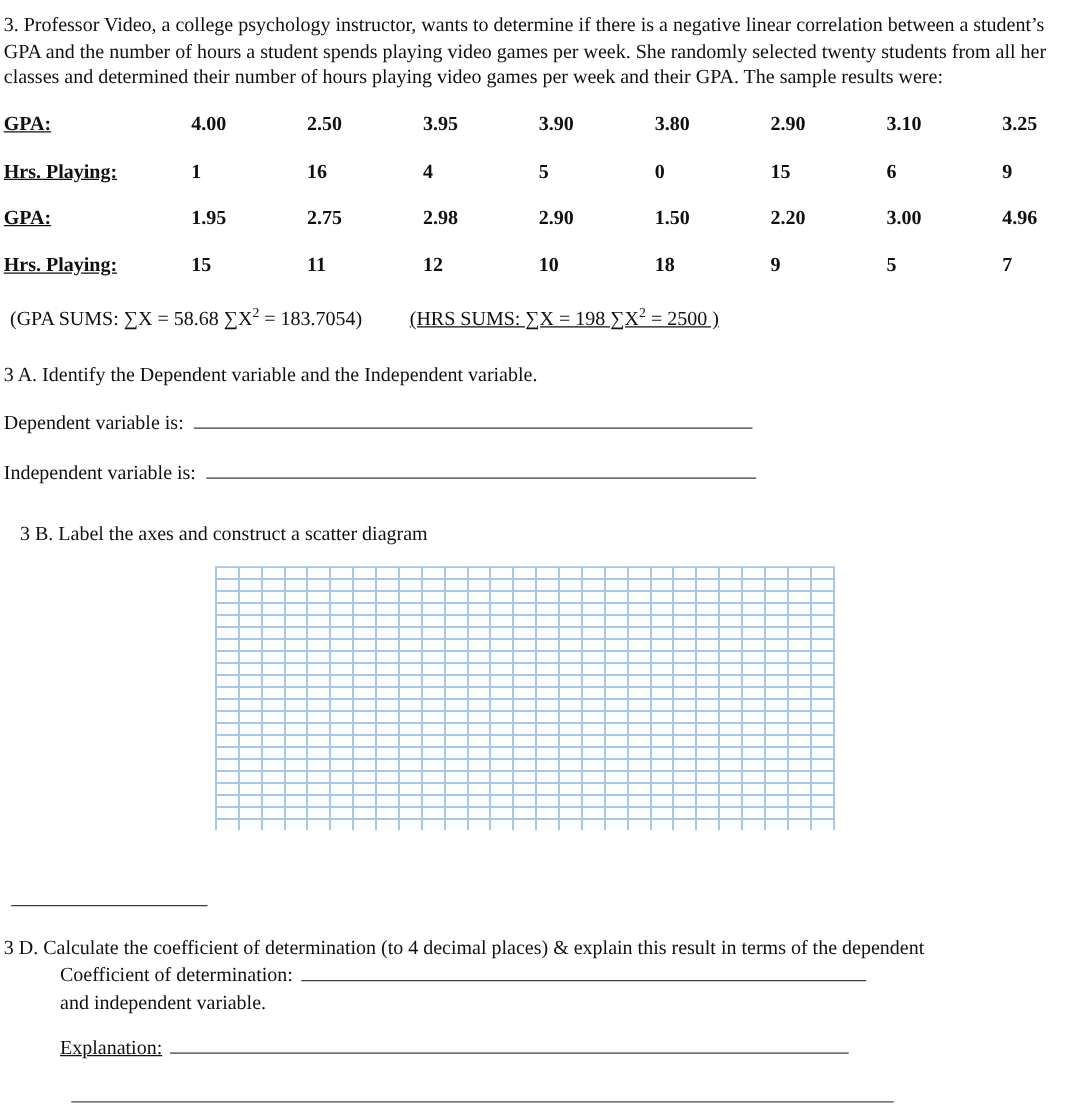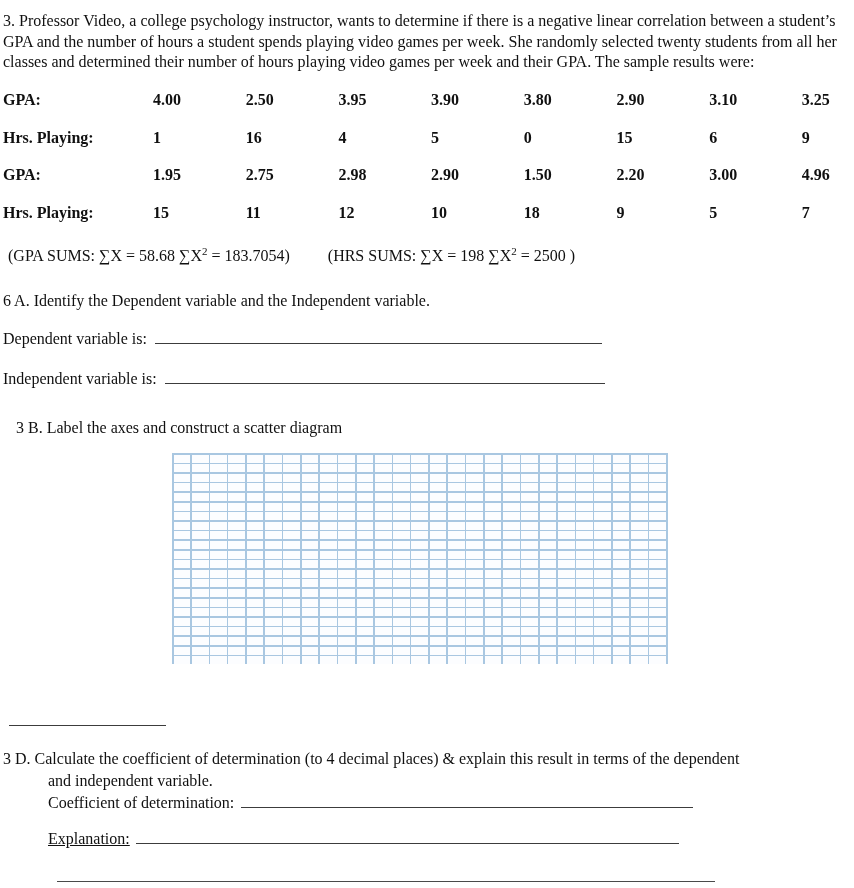--- a/index.html
+++ b/index.html
@@ -8,26 +8,26 @@
     font-family: "Liberation Serif", "DejaVu Serif", serif;
     font-size: 16px; color: #101010;
     padding: 11px 6px 0 3px;
     box-sizing: border-box;
     overflow: hidden;
   }
   .para { width: 845px; line-height: 20.5px; }
 
   
   .drow { display: flex; margin-top: 16.5px; font-weight: bold; line-height: 21px; }
-  .dlabel { width: 112px; flex: 0 0 112px; }
+  .dlabel { width: 112px; flex: 0 0 112px; text-decoration: underline; }
   .dcell { width: 54.7px; flex: 0 0 54.7px; margin-left: 38px; }
 
   .sums { margin-top: 18.5px; padding-left: 5px; line-height: 21px; white-space: nowrap; }
   .sums sup { font-size: 11px; }
-  .sums-hrs { margin-left: 34px; }
+  .sums-hrs { margin-left: 34px; text-decoration: underline; }
 
   .secA-head { margin-top: 24px; line-height: 21px; }
   .blank-line { margin-top: 17px; line-height: 21px; }
   .blank-line.independent { margin-top: 19px; }
   .blank {
     display: inline-block;
     border-bottom: 1.5px solid #3c3c3c;
     height: 13px;
     vertical-align: baseline;
   }
@@ -123,43 +123,43 @@
   <span class="dcell">7</span>
   <span class="dcell">15</span>
   <span class="dcell">17</span>
 </div>
 
 <div class="sums">
   <span><span>(GPA SUMS: ∑X = 58.68 ∑X</span><sup>2</sup><span> = 183.7054)</span></span>
   <span class="sums-hrs"><span>(HRS SUMS: ∑X = 198 ∑X</span><sup>2</sup><span> = 2500 )</span></span>
 </div>
 
-<div class="secA-head">6 A. Identify the Dependent variable and the Independent variable.</div>
+<div class="secA-head">3 A. Identify the Dependent variable and the Independent variable.</div>
 
 <div class="blank-line">
   <span>Dependent variable is:</span><span class="blank dep-blank"></span>
 </div>
 
 <div class="blank-line independent">
   <span>Independent variable is:</span><span class="blank ind-blank"></span>
 </div>
 
 <div class="secB-head">3 B. Label the axes and construct a scatter diagram</div>
 
 <div class="grid"></div>
 
 <div class="secC">
   <span class="blank c-blank"></span>
 </div>
 
 <div class="secD">
   <div>3 D. Calculate the coefficient of determination (to 4 decimal places) &amp; explain this result in terms of the dependent</div>
-  <div class="indent">and independent variable.</div>
   <div class="indent">
     <span>Coefficient of determination:</span><span class="blank coef-blank"></span>
   </div>
+  <div class="indent">and independent variable.</div>
 </div>
 
 <div class="expl-line">
   <span>Explanation:</span><span class="blank expl-blank"></span>
 </div>
 
 <div class="final-line"></div>
 
 </body></html>

